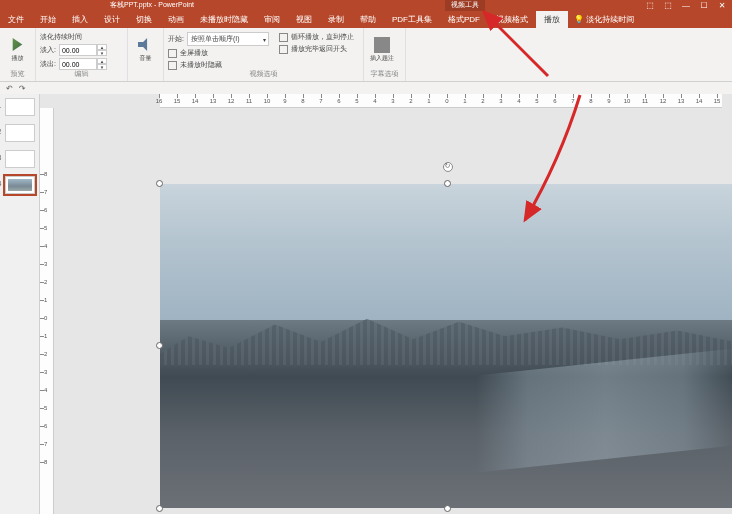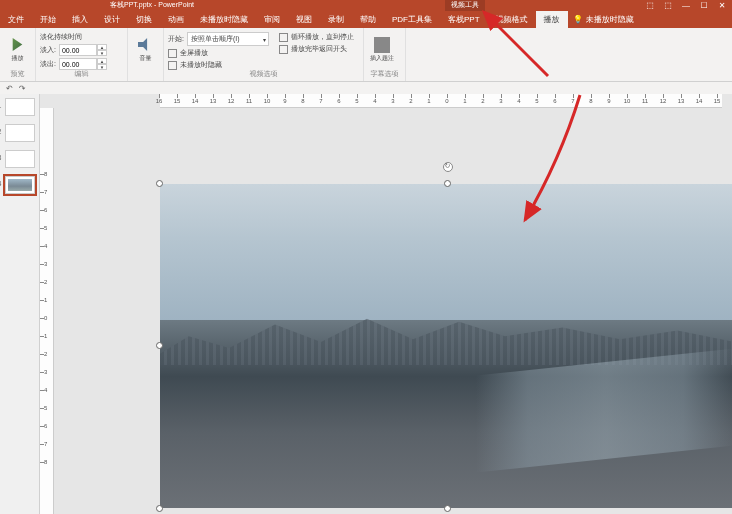--- a/index.html
+++ b/index.html
@@ -89,24 +89,24 @@
     <span class="tab">插入</span>
     <span class="tab">设计</span>
     <span class="tab">切换</span>
     <span class="tab">动画</span>
     <span class="tab">未播放时隐藏</span>
     <span class="tab">审阅</span>
     <span class="tab">视图</span>
     <span class="tab">录制</span>
     <span class="tab">帮助</span>
     <span class="tab">PDF工具集</span>
-    <span class="tab">客栈PPT</span>
+    <span class="tab">格式PDF</span>
     <span class="tab">视频格式</span>
     <span class="tab active">播放</span>
-    <span class="lightbulb">💡 未播放时隐藏</span>
+    <span class="lightbulb">💡 淡化持续时间</span>
   </div>
 
 <div class="ribbon">
   <div class="rgroup" style="width:36px">
     <div class="gbody">
       <div class="bigbtn">
         <span class="icon" style="background:linear-gradient(135deg,#6a994e,#386641);clip-path:polygon(20% 10%,80% 50%,20% 90%);"></span>
         <span class="lbl">播放</span>
       </div>
     </div>

